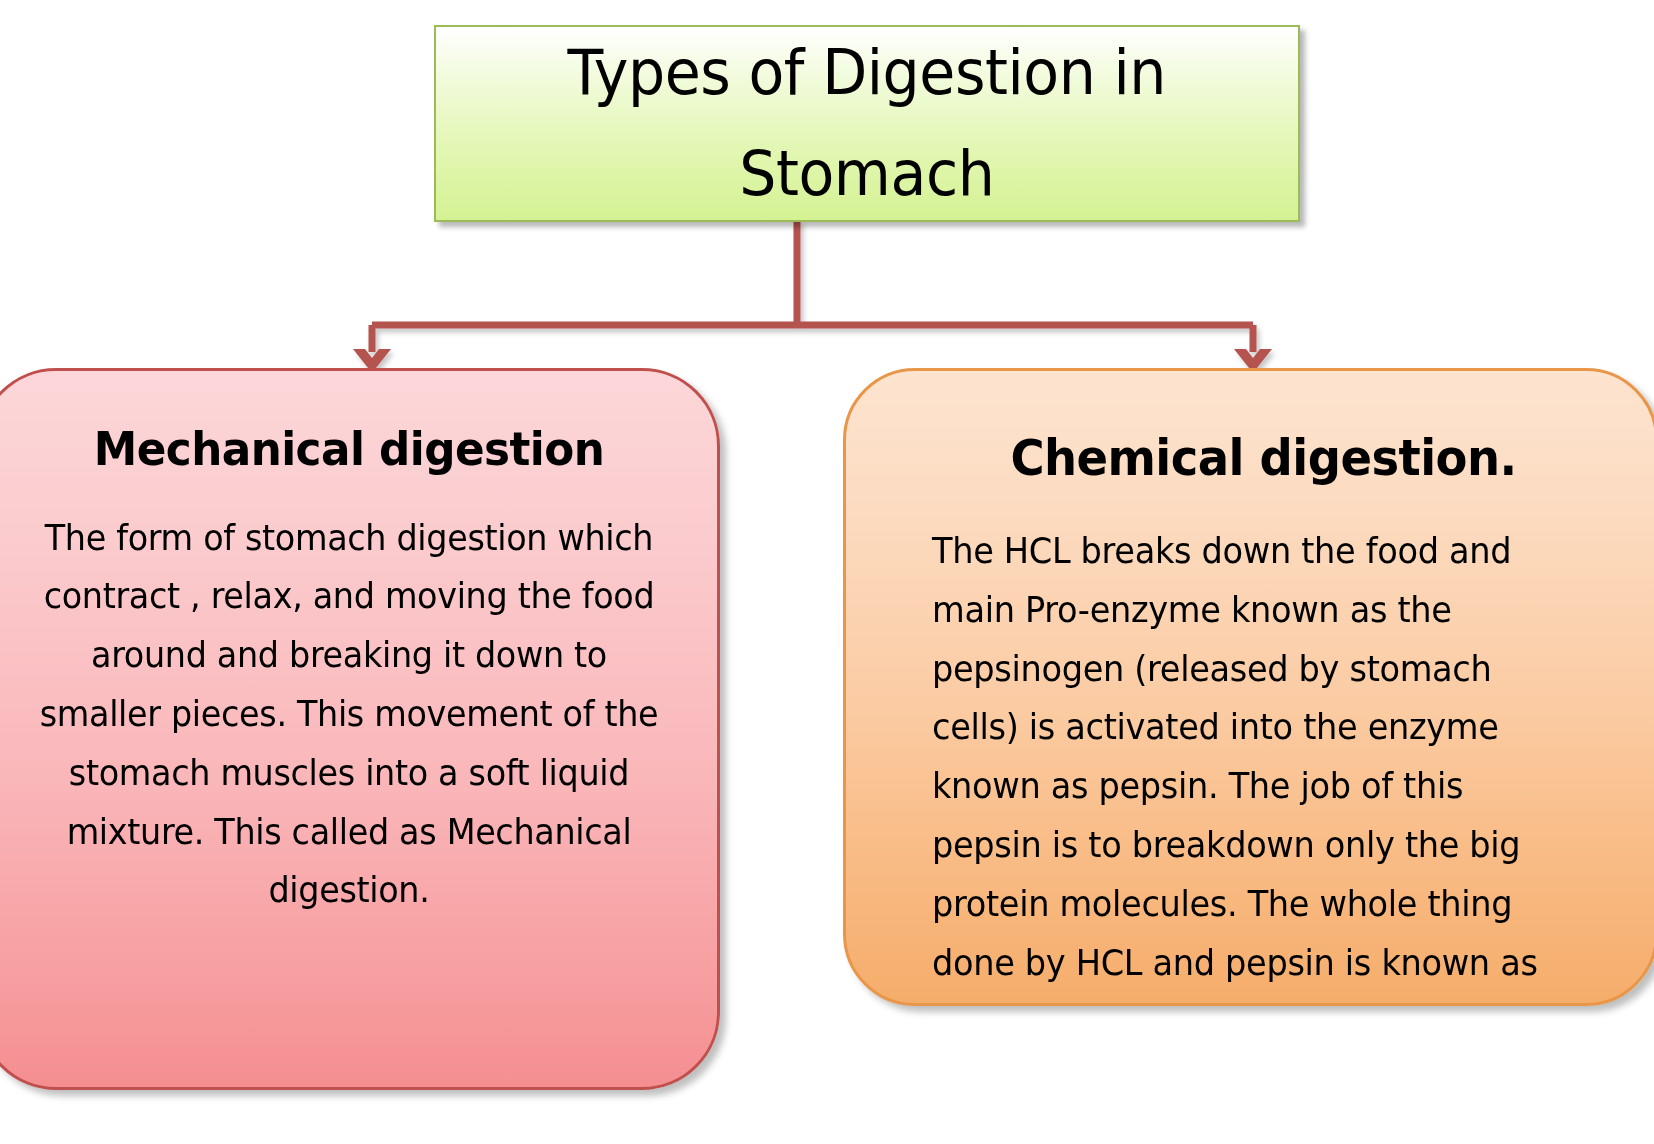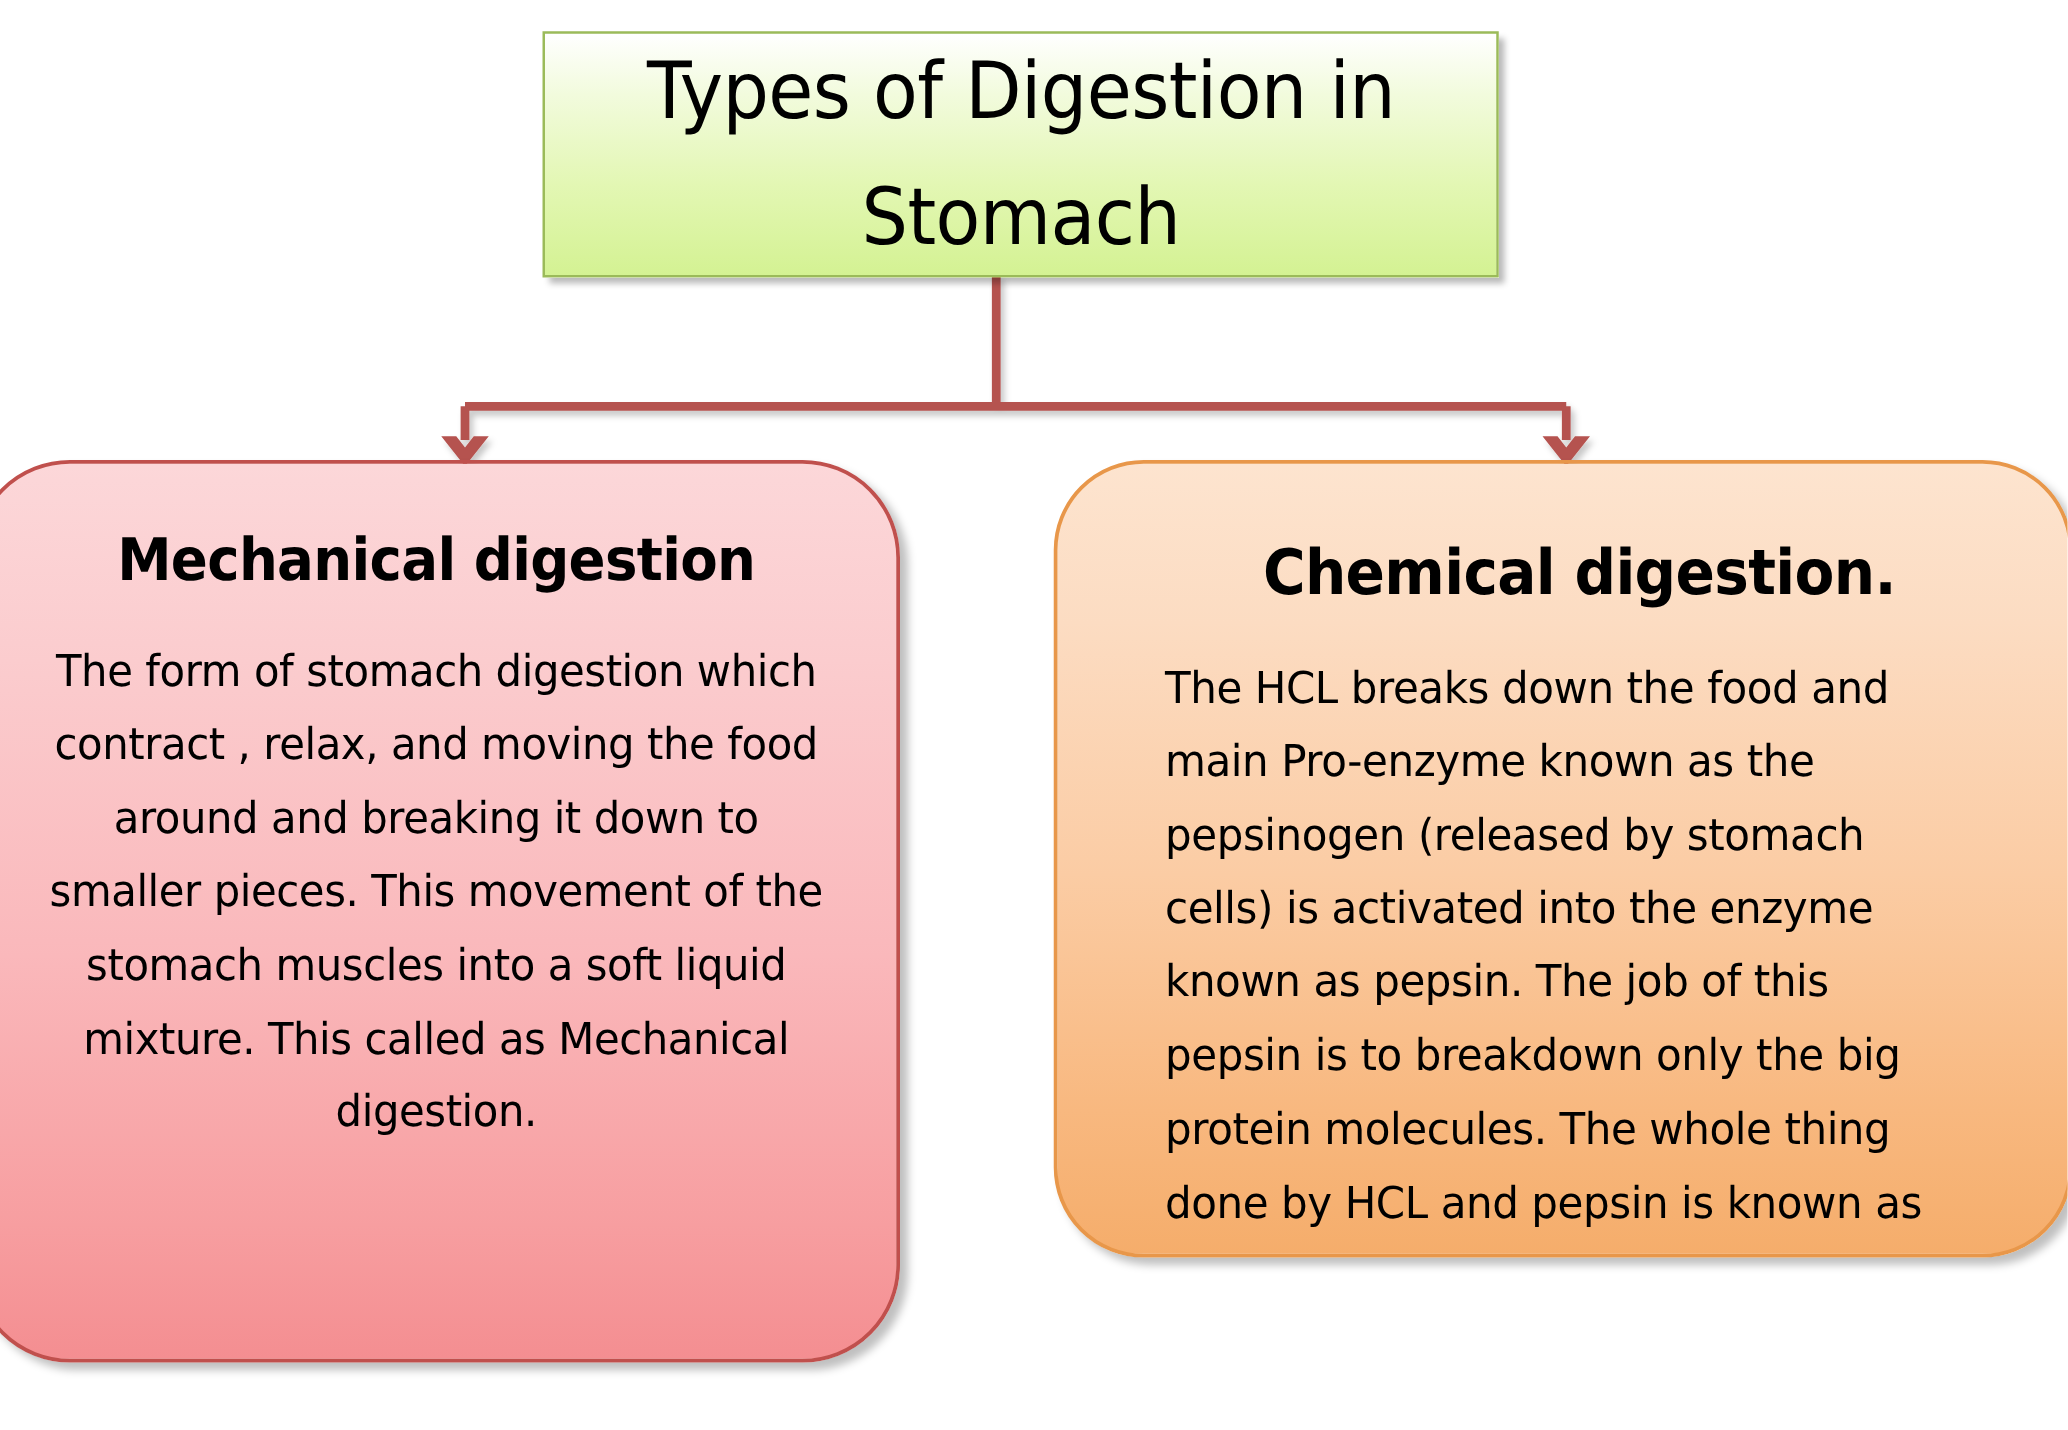--- a/index.html
+++ b/index.html
@@ -20,21 +20,21 @@
     left: 0; top: 0;
     width: 1654px;
     height: 1144px;
   }
 
   
   .title-box {
     position: absolute;
     left: 434px;
     top: 25px;
-    width: 765px;
+    width: 866px;
     height: 197px;
     box-sizing: border-box;
     border: 2px solid #9bbb59;
     background: linear-gradient(to bottom, #ffffff 0%, #f2fbdd 25%, #e3f7b4 62%, #d4f293 100%);
     box-shadow: 5px 5px 5px rgba(0,0,0,0.28);
     display: flex;
     align-items: center;
     justify-content: center;
     z-index: 4;
   }

